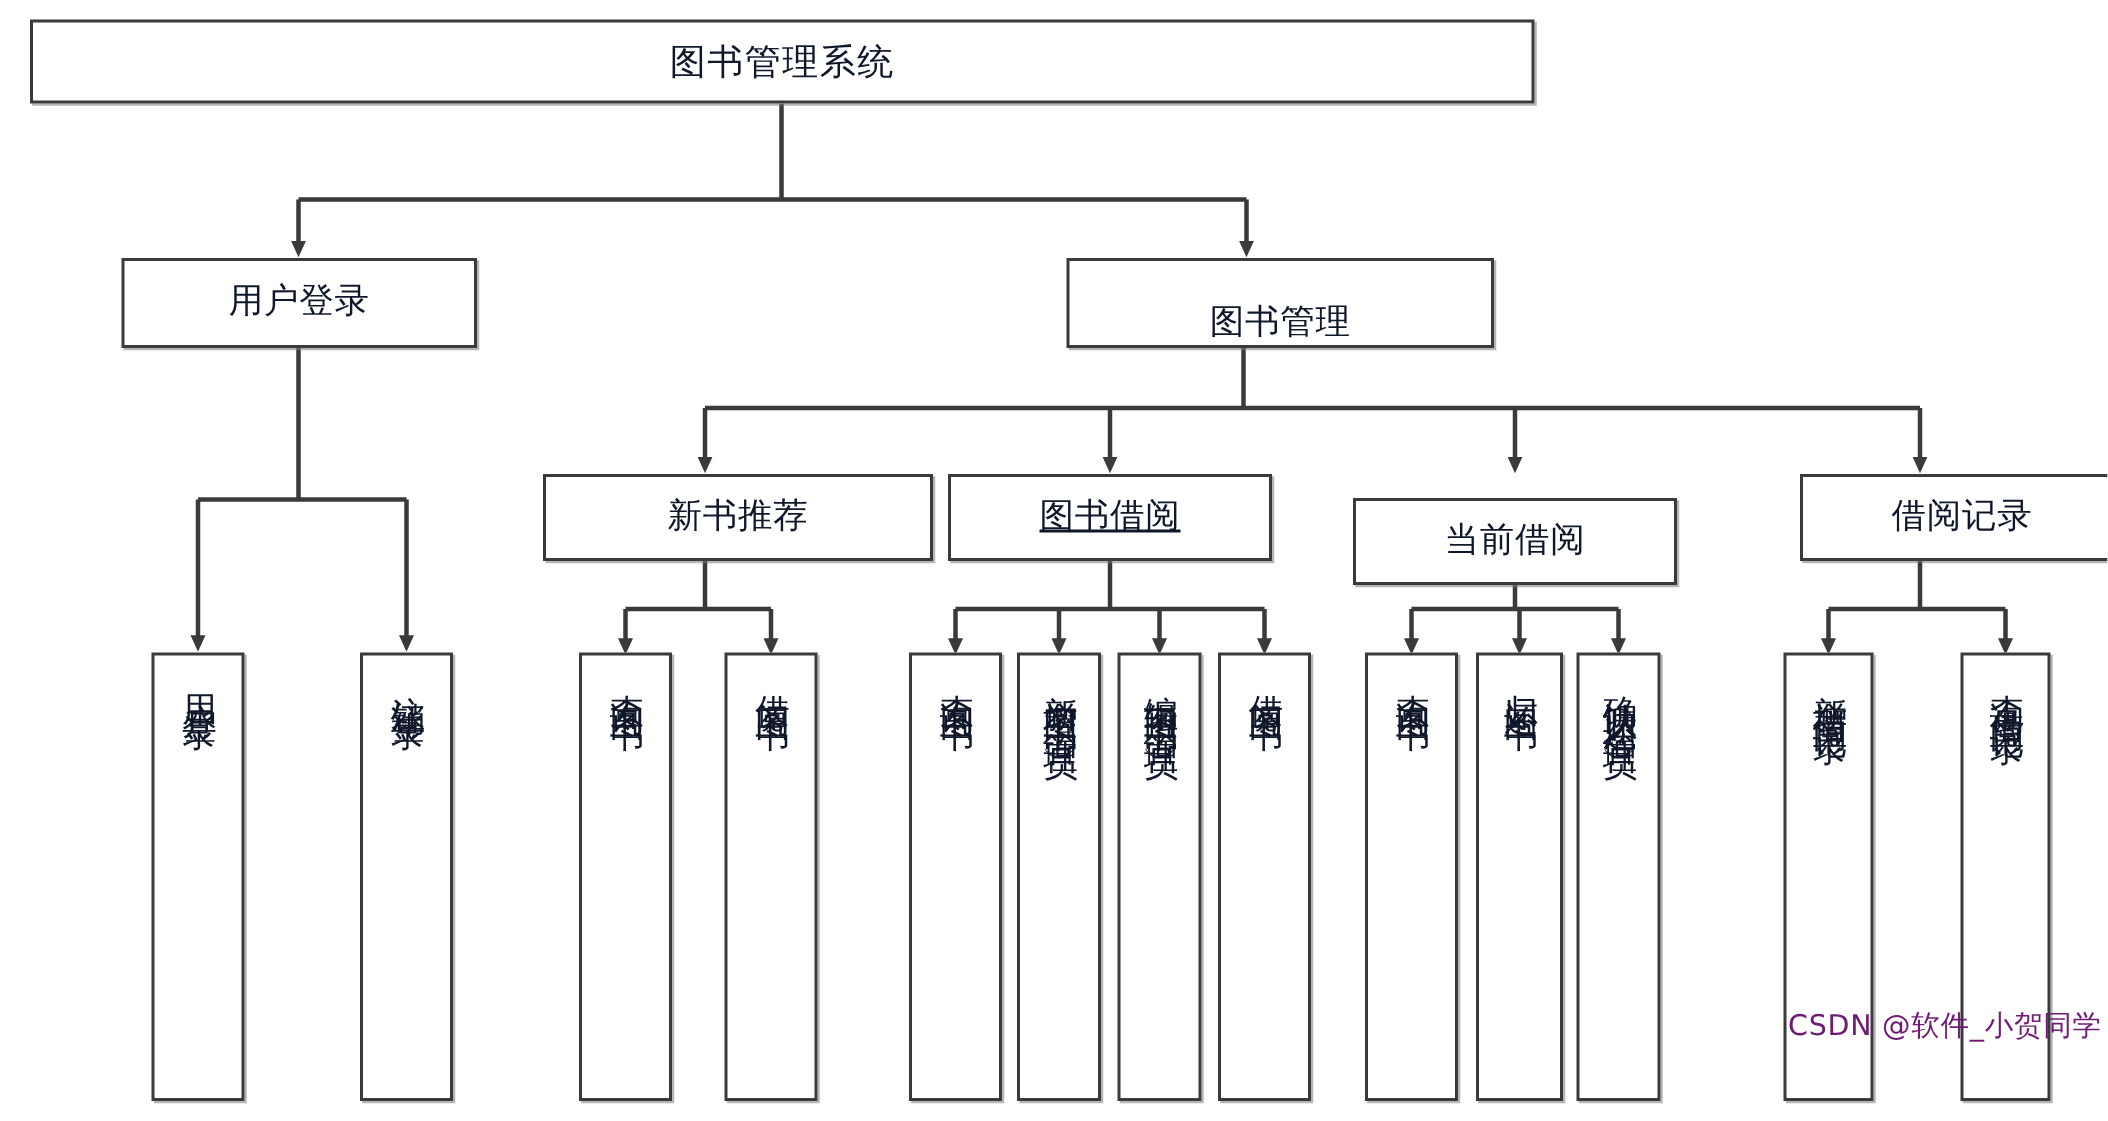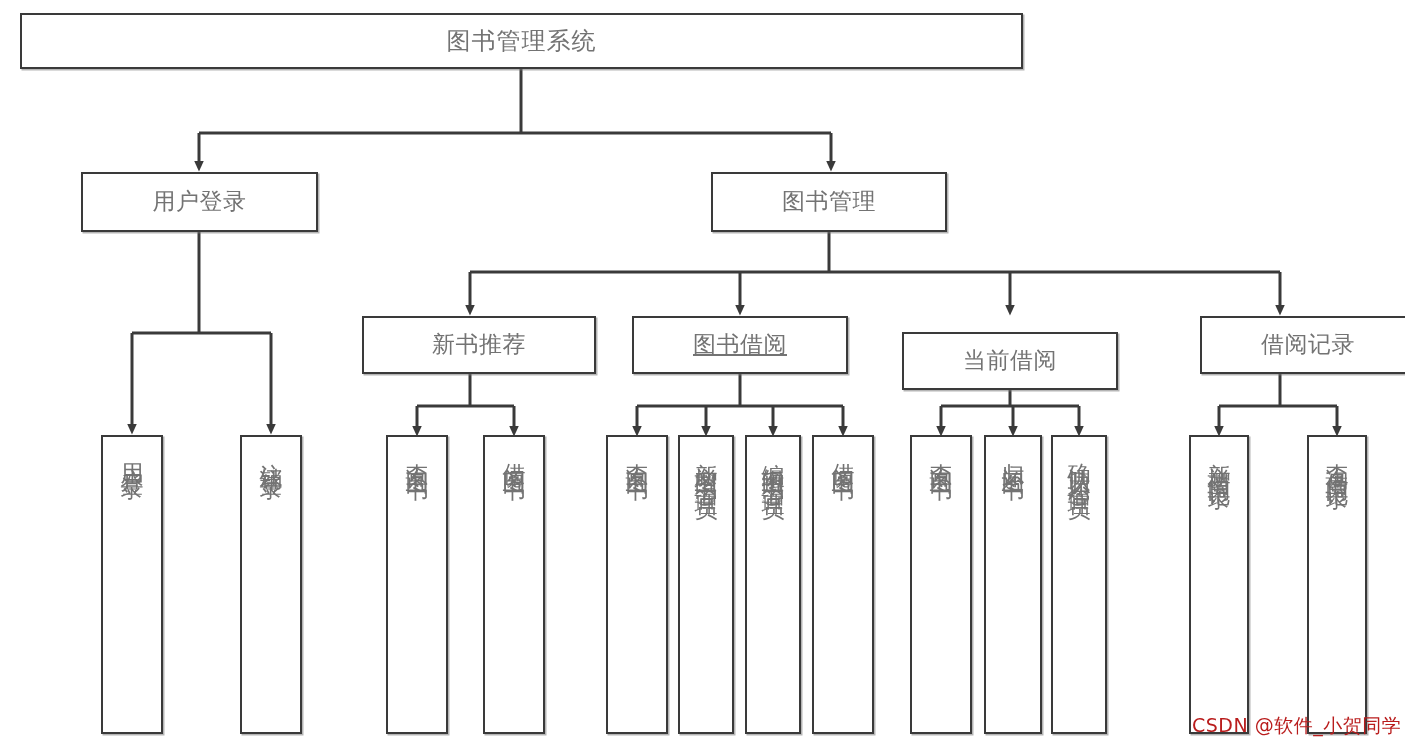--- a/index.html
+++ b/index.html
@@ -28,21 +28,21 @@
   }
   .node {
     position: absolute;
     box-sizing: border-box;
     background: #ffffff;
     border: 2px solid #3a3a3a;
     box-shadow: 1.5px 1.5px 0 rgba(120,120,120,0.55);
     display: flex;
     align-items: center;
     justify-content: center;
-    color: #737373;
+    color: #0f172a;
     line-height: 1.28;
   }
   .node-h {
     font-size: 23px;
     letter-spacing: 0.5px;
   }
   .node-title {
     font-size: 24px;
     letter-spacing: 1px;
   }
@@ -56,23 +56,23 @@
     writing-mode: vertical-rl;
     text-orientation: upright;
     letter-spacing: 5px;
     line-height: 1;
     white-space: nowrap;
     display: block;
   }
   .watermark {
     position: absolute;
     left: 1192px;
-    top: 713px;
+    top: 671px;
     font-size: 19px;
-    color: #b91c1c;
+    color: #701a75;
     white-space: nowrap;
     letter-spacing: 0.5px;
     font-family: "DejaVu Sans", "Liberation Sans", sans-serif;
   }
 </style>
 </head>
 <body>
 
 <div id="diagram-root">
 
@@ -126,25 +126,25 @@
     </g>
   </svg>
 
   <div class="node node-title" style="left:20px; top:13px; width:1003px; height:56px;">
     <span>图书管理系统</span>
   </div>
 
   <div class="node node-h" style="left:81px; top:172px; width:237px; height:60px;">
     <span>用户登录</span>
   </div>
-  <div class="node node-h" style="left:711px; top:172px; width:236px; height:60px;">
+  <div class="node node-h" style="left:711px; top:172px; width:285px; height:60px;align-items:flex-end;">
     <span>图书管理</span>
   </div>
 
-  <div class="node node-h" style="left:362px; top:316px; width:234px; height:58px;">
+  <div class="node node-h" style="left:362px; top:316px; width:260px; height:58px;">
     <span>新书推荐</span>
   </div>
   <div class="node node-h" style="left:632px; top:316px; width:216px; height:58px;text-decoration:underline;">
     <span>图书借阅</span>
   </div>
   <div class="node node-h" style="left:902px; top:332px; width:216px; height:58px;">
     <span>当前借阅</span>
   </div>
   <div class="node node-h" style="left:1172px; top:316px; width:216px; height:58px;margin-left:28px;">
     <span>借阅记录</span>

